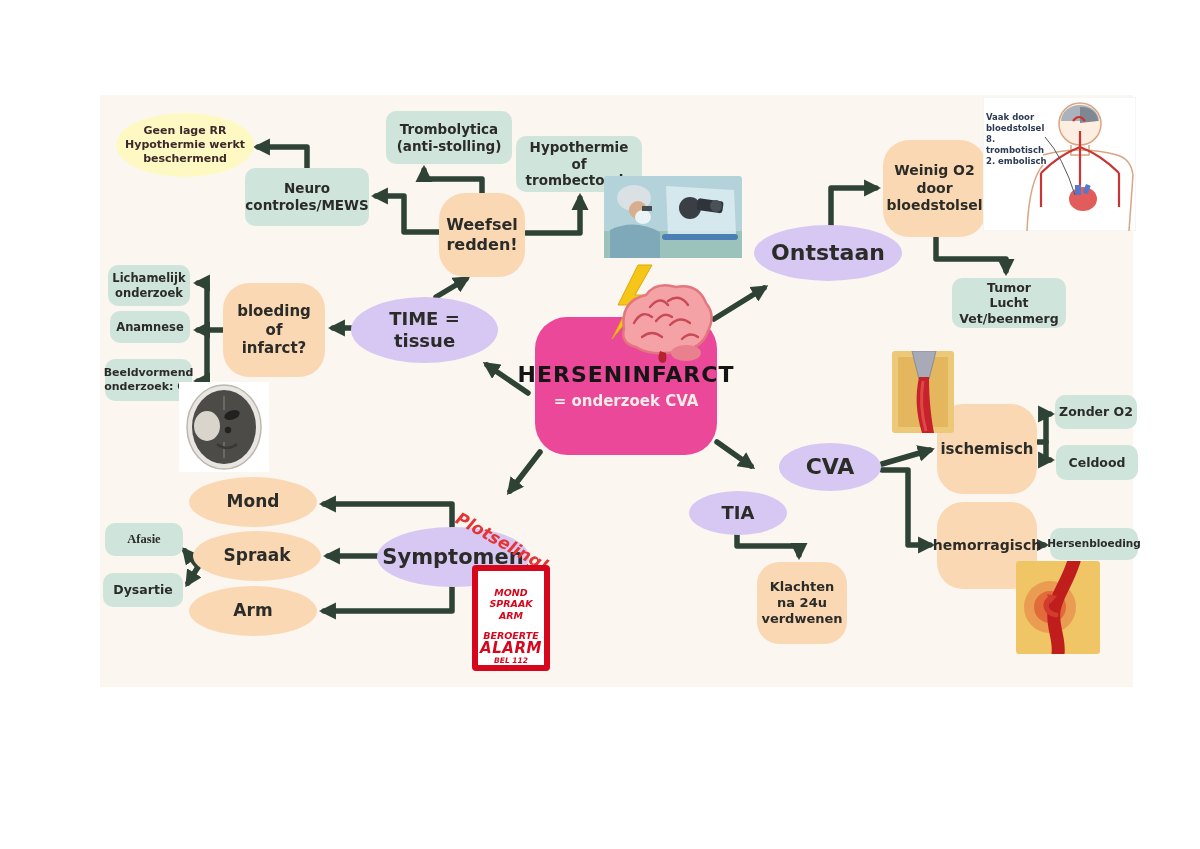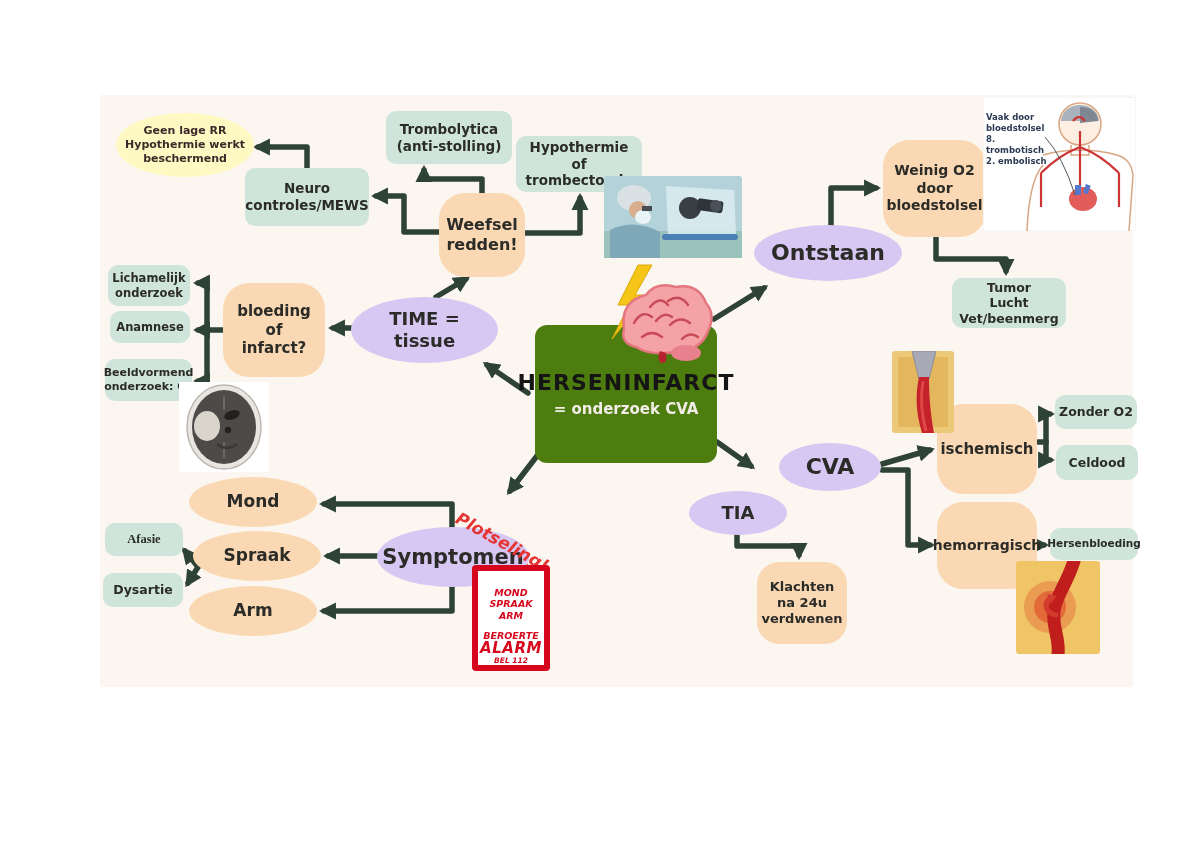--- a/index.html
+++ b/index.html
@@ -6,21 +6,21 @@
   .page{position:relative;width:1200px;height:849px;background:#ffffff;overflow:hidden;
         font-family:"DejaVu Sans","Liberation Sans",sans-serif;}
   .board{position:absolute;left:100px;top:95px;width:1033px;height:592px;background:#fbf7f0;}
   .node{position:absolute;display:flex;align-items:center;justify-content:center;text-align:center;
         white-space:pre-line;color:#2b2b28;font-weight:600;line-height:1.25;box-sizing:border-box;padding:2px 4px;}
   .teal{background:#cfe4db;border-radius:10px;font-size:12.5px;}
   .peach{background:#fbd8b4;border-radius:26px;font-size:15px;}
   .peach-ell{background:#fbd8b4;border-radius:50%;font-size:17px;}
   .lav{background:#d7c8f3;border-radius:50%;}
   .salmon{background:#fef9c3;border-radius:50%;font-size:11px;color:#3c2a2a;}
-  .rose{background:#4d7c0f;border-radius:12px;flex-direction:column;margin-top:8px;}
+  .rose{background:#ec4899;border-radius:32px;flex-direction:column;}
   .rose .title{font-size:22px;font-weight:800;letter-spacing:1px;color:#151515;}
   .rose .sub{font-size:15px;font-weight:700;color:#f2ece7;margin-top:4px;}
   .imgbox{position:absolute;}
   .arrows{position:absolute;left:0;top:0;pointer-events:none;}
   .plots{position:absolute;left:462px;top:508px;width:120px;color:#e53434;font-weight:800;
          font-style:italic;font-size:17px;transform:rotate(29deg);transform-origin:left top;}
   .badge{position:absolute;left:472px;top:565px;width:78px;height:106px;background:#d6071c;
          border-radius:4px;padding:4px;box-sizing:border-box;}
   .badge-inner{position:relative;width:100%;height:100%;background:#ffffff;border:2px solid #d6071c;
          box-sizing:border-box;overflow:hidden;display:flex;flex-direction:column;align-items:center;}

